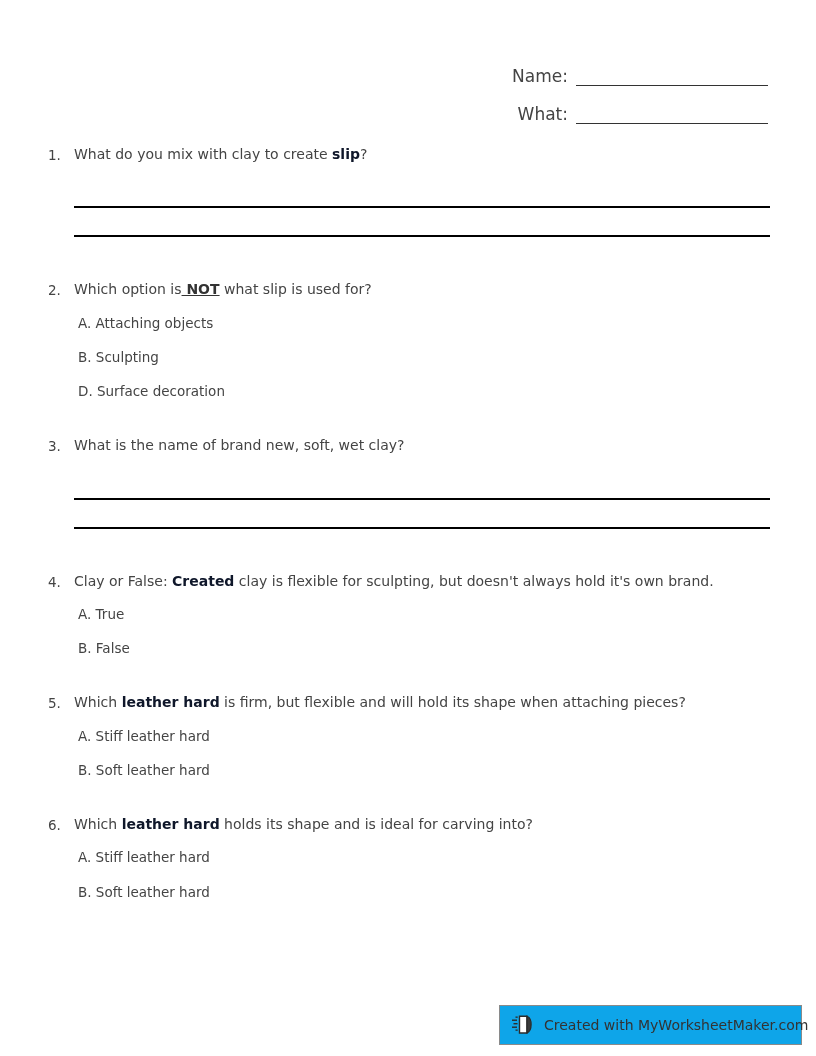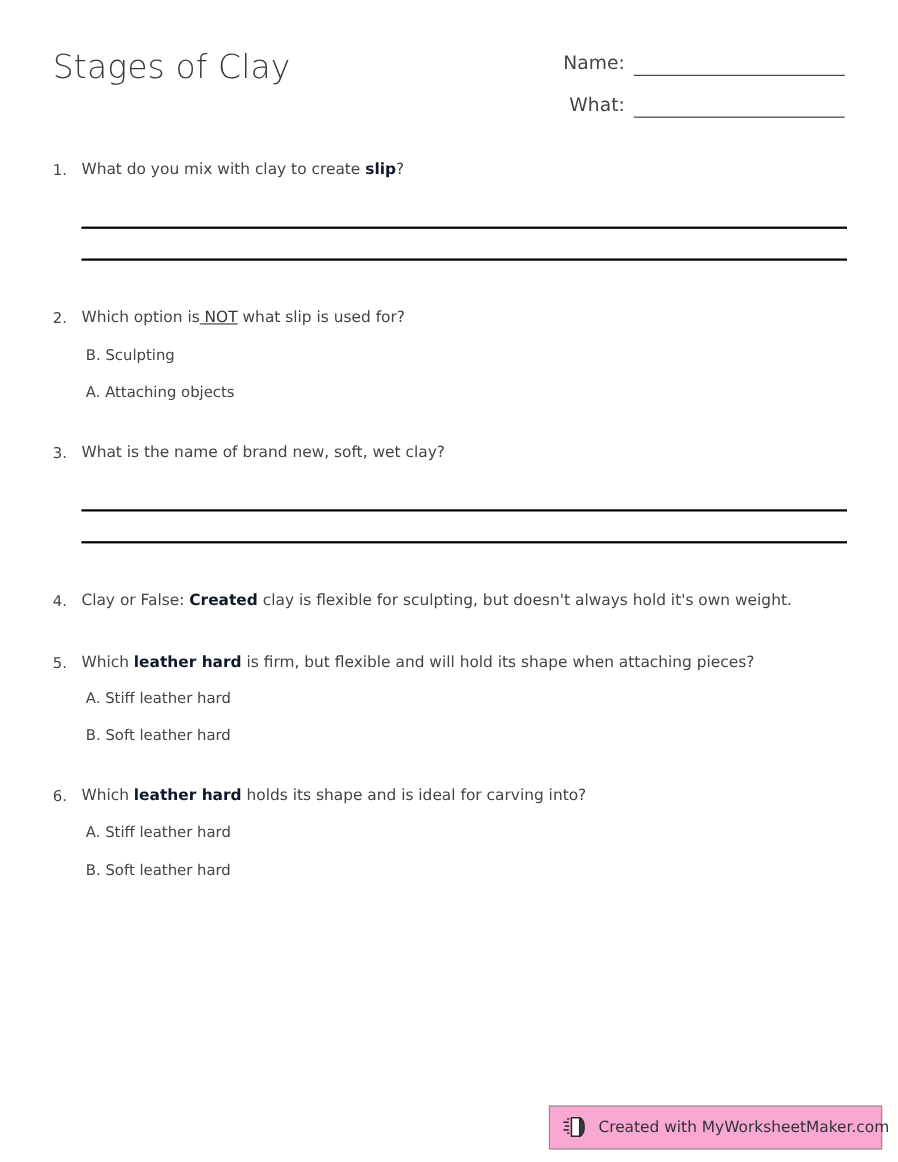--- a/index.html
+++ b/index.html
@@ -42,21 +42,21 @@
   }
 
   .name-date {
     position: absolute;
     right: 0;
     top: 4px;
     width: 272px;
   }
   .field-row {
     display: flex;
-    align-items: flex-start;
+    align-items: flex-end;
     justify-content: flex-end;
     height: 38px;
   }
   .field-label {
     font-size: 17px;
     font-weight: 400;
     color: #444444;
     white-space: nowrap;
     padding-right: 8px;
   }
@@ -92,21 +92,21 @@
     flex: 1 1 auto;
     font-size: 14px;
     line-height: 1.5;
     color: #444444;
   }
   .q-text b {
     font-weight: 700;
     color: #0f172a;
   }
   .q-text .u {
-    font-weight: 400;
+    font-weight: 700;
     text-decoration: underline;
     color: #333333;
   }
 
   
   .answer-lines {
     margin-left: 26px;
     padding-top: 14px;
   }
   .answer-line {
@@ -133,21 +133,21 @@
   .gap-md { height: 34px; }
 
   
   .footer-badge {
     position: absolute;
     left: 499px;
     top: 1005px;
     width: 303px;
     height: 40px;
     border: 1px solid #8a8a8a;
-    background: #f9a8d4;
+    background: #0ea5e9;
     display: flex;
     align-items: center;
     box-sizing: border-box;
     padding-left: 12px;
   }
   .badge-icon {
     width: 24px;
     height: 22px;
     flex: 0 0 24px;
     position: relative;
@@ -158,21 +158,20 @@
     color: #333333;
     white-space: nowrap;
   }
 </style>
 </head>
 <body>
 
 <div class="page">
 
   <div class="header">
-    <div class="worksheet-title">Stages of Clay</div>
 
     <div class="name-date">
       <div class="field-row">
         <span class="field-label">Name:</span>
         <span class="field-rule"></span>
       </div>
       <div class="field-row">
         <span class="field-label">What:</span>
         <span class="field-rule"></span>
       </div>
@@ -190,40 +189,45 @@
           <div class="answer-line"></div>
         </div>
       </div>
       <div class="gap-lg"></div>
       <div class="question-block">
         <div class="q-row">
           <div class="q-num">2.</div>
           <div class="q-text"><span>Which option is</span><span class="u"> NOT</span><span> what slip is used for?</span></div>
         </div>
         <div class="options">
+          <div class="option">A. Attaching objects</div>
           <div class="option">B. Sculpting</div>
-          <div class="option">A. Attaching objects</div>
+          <div class="option">D. Surface decoration</div>
         </div>
       </div>
       <div class="gap-md"></div>
       <div class="question-block">
         <div class="q-row">
           <div class="q-num">3.</div>
           <div class="q-text"><span>What is the name of brand new, soft, wet clay?</span></div>
         </div>
         <div class="answer-lines">
           <div class="answer-line"></div>
           <div class="answer-line"></div>
         </div>
       </div>
       <div class="gap-lg"></div>
       <div class="question-block">
         <div class="q-row">
           <div class="q-num">4.</div>
-          <div class="q-text"><span>Clay or False: </span><b>Created</b><span> clay is flexible for sculpting, but doesn't always hold it's own weight.</span></div>
+          <div class="q-text"><span>Clay or False: </span><b>Created</b><span> clay is flexible for sculpting, but doesn't always hold it's own brand.</span></div>
+        </div>
+        <div class="options">
+          <div class="option">A. True</div>
+          <div class="option">B. False</div>
         </div>
       </div>
       <div class="gap-md"></div>
       <div class="question-block">
         <div class="q-row">
           <div class="q-num">5.</div>
           <div class="q-text"><span>Which </span><b>leather hard</b><span> is firm, but flexible and will hold its shape when attaching pieces?</span></div>
         </div>
         <div class="options">
           <div class="option">A. Stiff leather hard</div>

